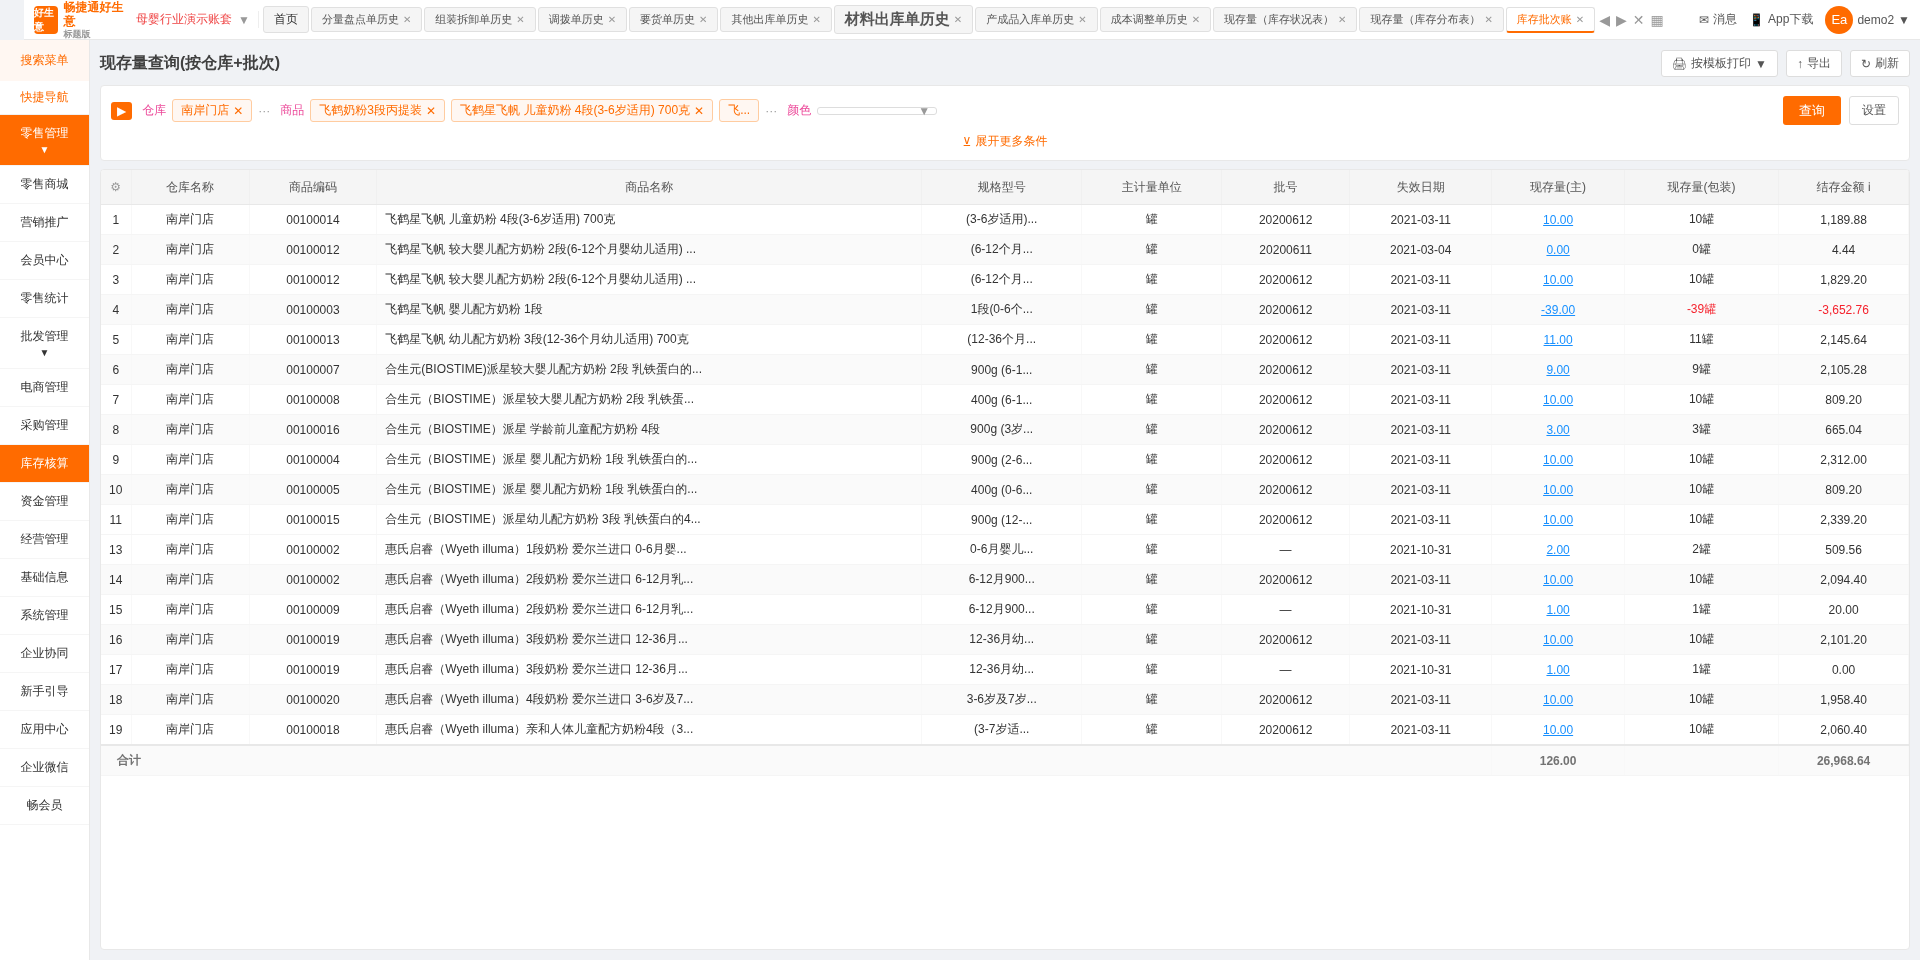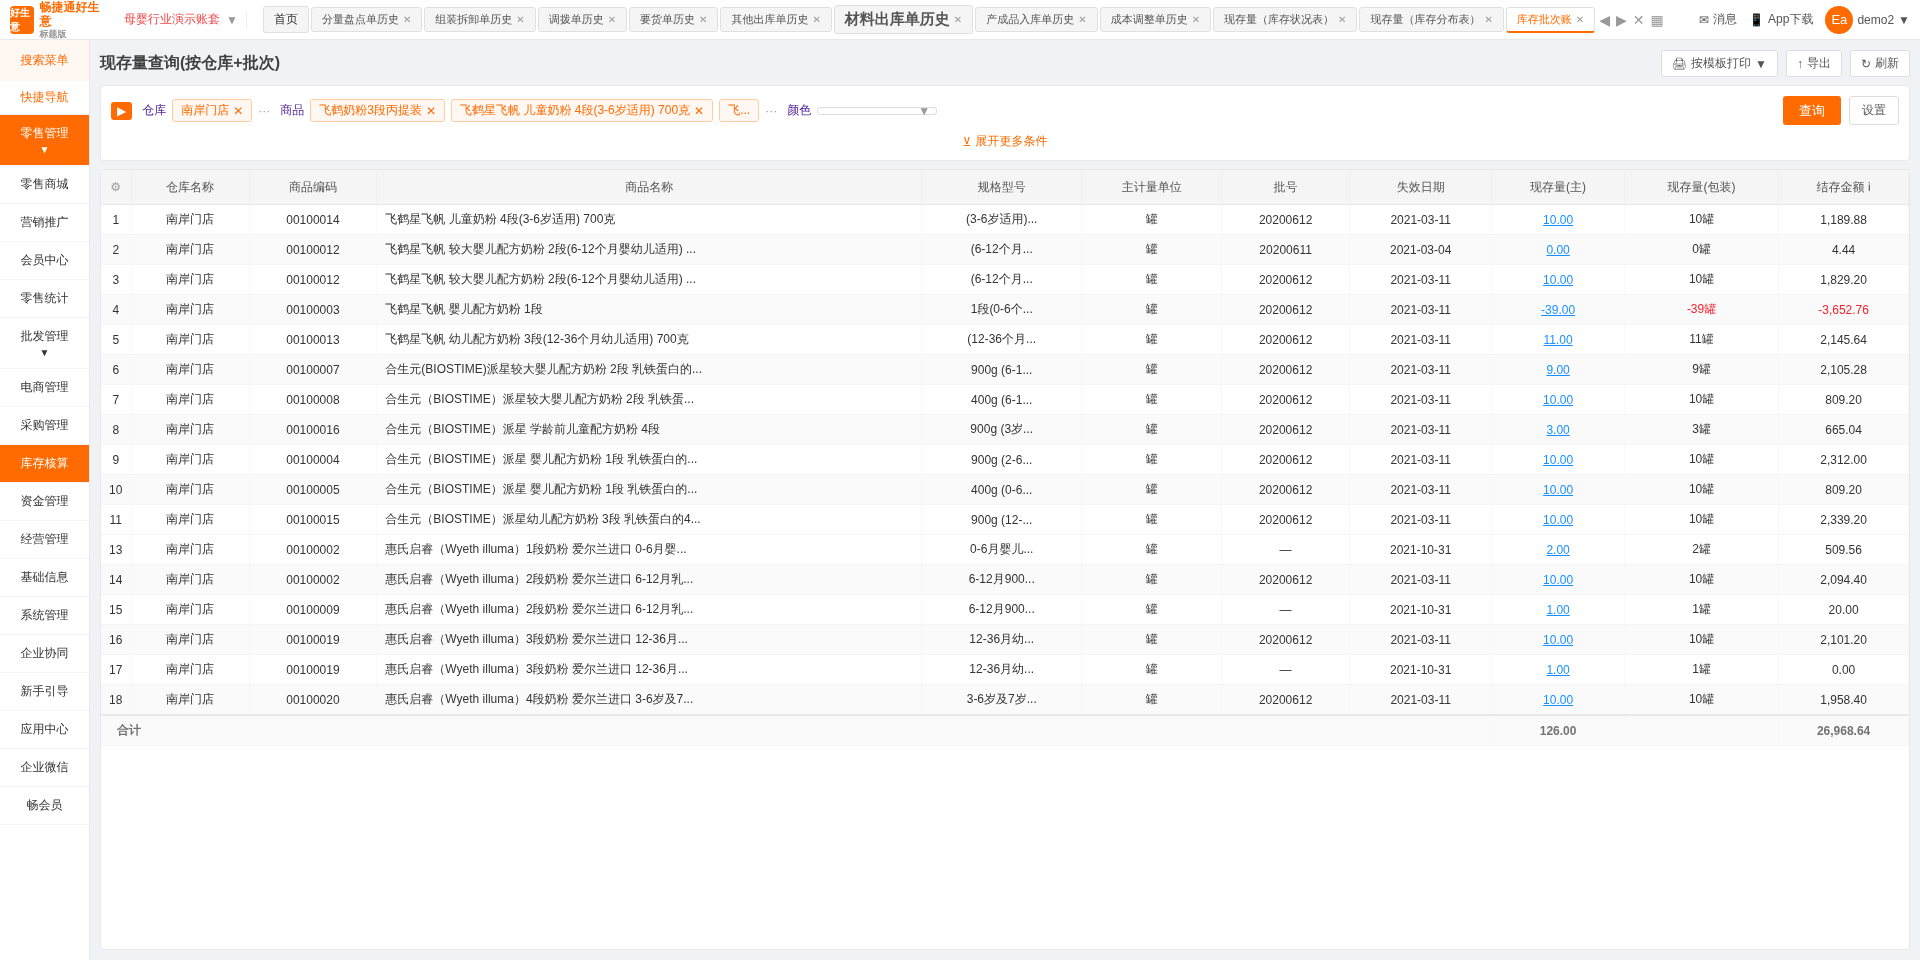--- a/index.html
+++ b/index.html
@@ -1,19 +1,19 @@
 <!DOCTYPE html>
 <html><head>
   <meta charset="utf-8">
   <style>
     * { box-sizing: border-box; margin: 0; padding: 0; font-family: 'Microsoft YaHei', Arial, sans-serif; font-size: 12px; }
     body { background: #f0f2f5; width: 1920px; height: 960px; overflow: hidden; display: flex; flex-direction: column; }
 
     
-    .top-bar { background: #fff; height: 40px; display: flex; align-items: center; border-bottom: 1px solid #e8e8e8; padding: 0 10px; gap: 16px; }
+    .top-bar { background: #fff; height: 40px; display: flex; align-items: center; border-bottom: 1px solid #e8e8e8; padding: 0 10px; gap: 4px; margin-left: 24px; }
     .logo-area { display: flex; align-items: center; gap: 6px; width: 90px; color: #ff6b00; font-weight: bold; font-size: 13px; }
     .logo-icon { width: 28px; height: 28px; background: #ff6b00; border-radius: 4px; display: flex; align-items: center; justify-content: center; color: white; font-size: 10px; }
     .tabs-bar { flex: 1; display: flex; align-items: center; overflow: hidden; gap: 2px; }
     .tab-item { display: flex; align-items: center; gap: 4px; padding: 4px 10px; background: #f5f5f5; border-radius: 3px; color: #555; cursor: pointer; white-space: nowrap; font-size: 11px; border: 1px solid #e0e0e0; }
     .tab-item.active { background: #fff; border-bottom: 2px solid #ff6b00; color: #ff6b00; }
     .tab-item .close-x { color: #999; font-size: 10px; cursor: pointer; }
     .top-right { display: flex; align-items: center; gap: 12px; margin-left: auto; }
     .top-right-item { display: flex; align-items: center; gap: 4px; color: #555; cursor: pointer; font-size: 12px; }
     .avatar { width: 28px; height: 28px; background: #ccc; border-radius: 50%; overflow: hidden; display: flex; align-items: center; justify-content: center; color: white; font-size: 13px; text-align: center; }
     .tab-nav-btn { color: #999; cursor: pointer; font-size: 14px; padding: 2px; }
@@ -40,21 +40,21 @@
     .page-header { display: flex; align-items: center; justify-content: space-between; }
     .page-title { font-size: 16px; color: #404040; font-weight: bold; }
     .btn-print { display: flex; align-items: center; gap: 4px; padding: 4px 10px; border: 1px solid #ddd; background: #fff; border-radius: 3px; cursor: pointer; color: #555; font-size: 12px; }
     .btn-export { display: flex; align-items: center; gap: 4px; padding: 4px 10px; border: 1px solid #ddd; background: #fff; border-radius: 3px; cursor: pointer; color: #555; font-size: 12px; }
     .btn-refresh { display: flex; align-items: center; gap: 4px; padding: 4px 10px; border: 1px solid #ddd; background: #fff; border-radius: 3px; cursor: pointer; color: #555; font-size: 12px; }
 
     
     .filter-area { background: #fff; padding: 10px; border-radius: 4px; border: 1px solid #e8e8e8; }
     .filter-row { display: flex; align-items: center; gap: 10px; flex-wrap: wrap; }
     .filter-item { display: flex; align-items: center; gap: 6px; }
-    .filter-label { color: #4c1d95; white-space: nowrap; }
+    .filter-label { color: #ec4899; white-space: nowrap; }
     .filter-tag { display: flex; align-items: center; gap: 4px; background: #fff7f2; border: 1px solid #ffcca0; border-radius: 3px; padding: 2px 8px; color: #ff6b00; font-size: 11px; }
     .filter-tag .close { cursor: pointer; color: #ff6b00; }
     .filter-dots { color: #999; cursor: pointer; }
     .expand-btn { display: flex; align-items: center; gap: 4px; color: #ff6b00; cursor: pointer; font-size: 12px; margin: 0 auto; }
 
     
     .table-container { background: #fff; border-radius: 4px; border: 1px solid #e8e8e8; overflow: auto; flex: 1; }
     table { width: 100%; border-collapse: collapse; }
     thead tr { background: #f5f5f5; }
     th { padding: 8px 8px; text-align: center; color: #555; font-weight: normal; border-bottom: 1px solid #e8e8e8; border-right: 1px solid #f0f0f0; white-space: nowrap; font-size: 12px; }
@@ -535,20 +535,33 @@
                 <td>00100020</td>
                 <td class="td-left" style="max-width: 300px;">惠氏启睿（Wyeth illuma）4段奶粉 爱尔兰进口 3-6岁及7...</td>
                 <td>3-6岁及7岁...</td>
                 <td>罐</td>
                 <td>20200612</td>
                 <td>2021-03-11</td>
                 <td class="link-style">10.00</td>
                 <td>10罐</td>
                 <td>1,958.40</td>
               </tr>
+              <tr>
+                <td>19</td>
+                <td>南岸门店</td>
+                <td>00100018</td>
+                <td class="td-left" style="max-width: 300px;">惠氏启睿（Wyeth illuma）亲和人体儿童配方奶粉4段（3...</td>
+                <td>(3-7岁适...</td>
+                <td>罐</td>
+                <td>20200612</td>
+                <td>2021-03-11</td>
+                <td class="link-style">10.00</td>
+                <td>10罐</td>
+                <td>2,060.40</td>
+              </tr>
             </tbody>
           <tfoot>
             <tr class="footer-row">
               <td colspan="8" class="td-left" style="padding-left:16px;font-weight:bold;">合计</td>
               <td>126.00</td>
               <td></td>
               <td>26,968.64</td>
             </tr>
           </tfoot>
         </table>

